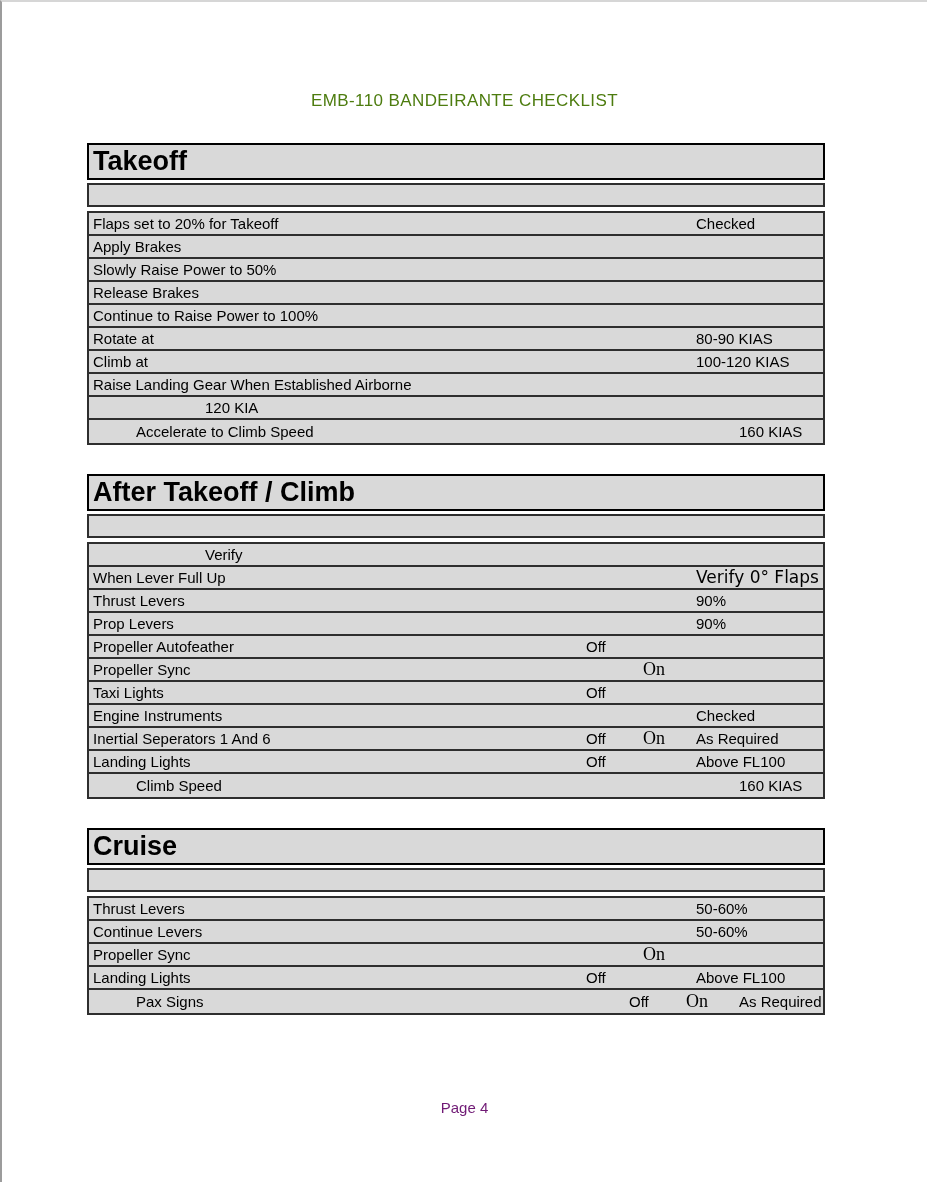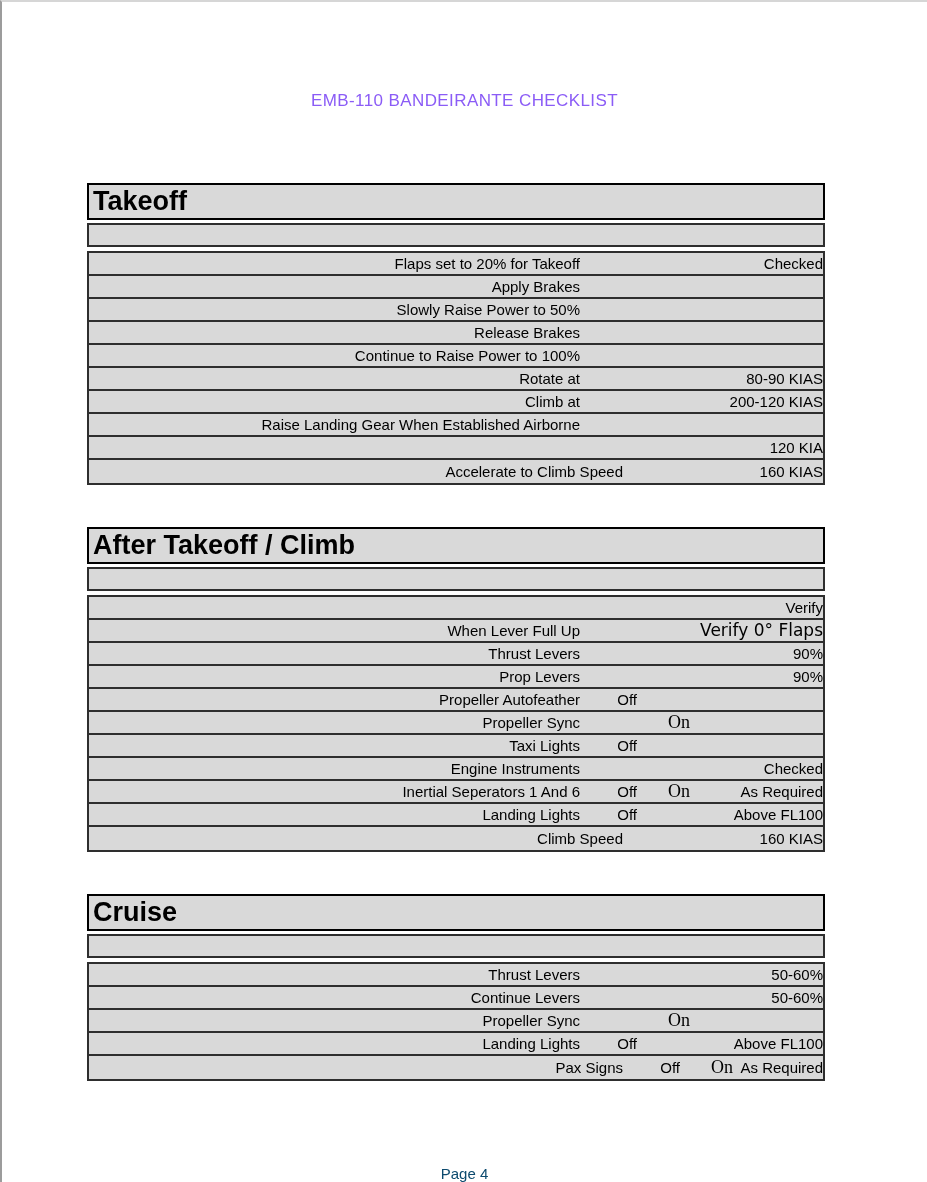--- a/index.html
+++ b/index.html
@@ -18,28 +18,28 @@
     font-family: "Liberation Sans", sans-serif;
     color: #000000;
     overflow: hidden;
   }
   .doc-title {
     padding-top: 88px;
     text-align: center;
     font-size: 17px;
     letter-spacing: 0.4px;
     line-height: 21px;
-    color: #8b5cf6;
+    color: #4d7c0f;
   }
   .checklist {
     width: 738px;
     margin-left: 85px;
   }
-  .sec:first-child { margin-top: 72px; }
-  .sec + .sec { margin-top: 42px; }
+  .sec:first-child { margin-top: 32px; }
+  .sec + .sec { margin-top: 29px; }
   .sec-header {
     box-sizing: border-box;
     height: 37px;
     background: #d9d9d9;
     border: 2px solid #000000;
     font-size: 27px;
     font-weight: bold;
     line-height: 32px;
     padding-left: 4px;
     letter-spacing: 0px;
@@ -47,21 +47,20 @@
   .spacer-row {
     box-sizing: border-box;
     height: 24px;
     margin-top: 3px;
     background: #d9d9d9;
     border: 2px solid #2e2e2e;
   }
   .rows {
     margin-top: 4px;
     border: 2px solid #2e2e2e;
-    text-align: right;
   }
   .row {
     display: flex;
     box-sizing: border-box;
     height: 23px;
     background: #d9d9d9;
     border-bottom: 2px solid #2e2e2e;
     align-items: center;
     font-size: 15px;
     line-height: 21px;
@@ -75,21 +74,21 @@
   .cell-label { flex: 0 0 491px; padding-left: 4px; }
   .cell-off   { flex: 0 0 57px;  padding-left: 6px; }
   .cell-on    { flex: 0 0 53px;  padding-left: 6px;
                 font-family: "Liberation Serif", serif; font-size: 18px; }
   .cell-value { flex: 1 1 auto;  padding-left: 6px; }
   .cell-value.wide { font-family: "DejaVu Sans", sans-serif; font-size: 17px; }
   .page-footer {
     margin-top: 84px;
     text-align: center;
     font-size: 15px;
-    color: #0c4a6e;
+    color: #701a75;
   }
 </style>
 </head>
 <body>
 
 <div class="page">
   <div class="doc-title">EMB-110 BANDEIRANTE CHECKLIST</div>
 
   <div class="checklist" id="checklist">
   <section class="sec">
@@ -135,21 +134,21 @@
     <div class="cell cell-label">Rotate at</div>
     <div class="cell cell-off"></div>
     <div class="cell cell-on"></div>
     <div class="cell cell-value">80-90 KIAS</div>
   </div>
 
   <div class="row">
     <div class="cell cell-label">Climb at</div>
     <div class="cell cell-off"></div>
     <div class="cell cell-on"></div>
-    <div class="cell cell-value">200-120 KIAS</div>
+    <div class="cell cell-value">100-120 KIAS</div>
   </div>
 
   <div class="row">
     <div class="cell cell-label">Raise Landing Gear When Established Airborne</div>
     <div class="cell cell-off"></div>
     <div class="cell cell-on"></div>
     <div class="cell cell-value"></div>
   </div>
 
   <div class="row">

